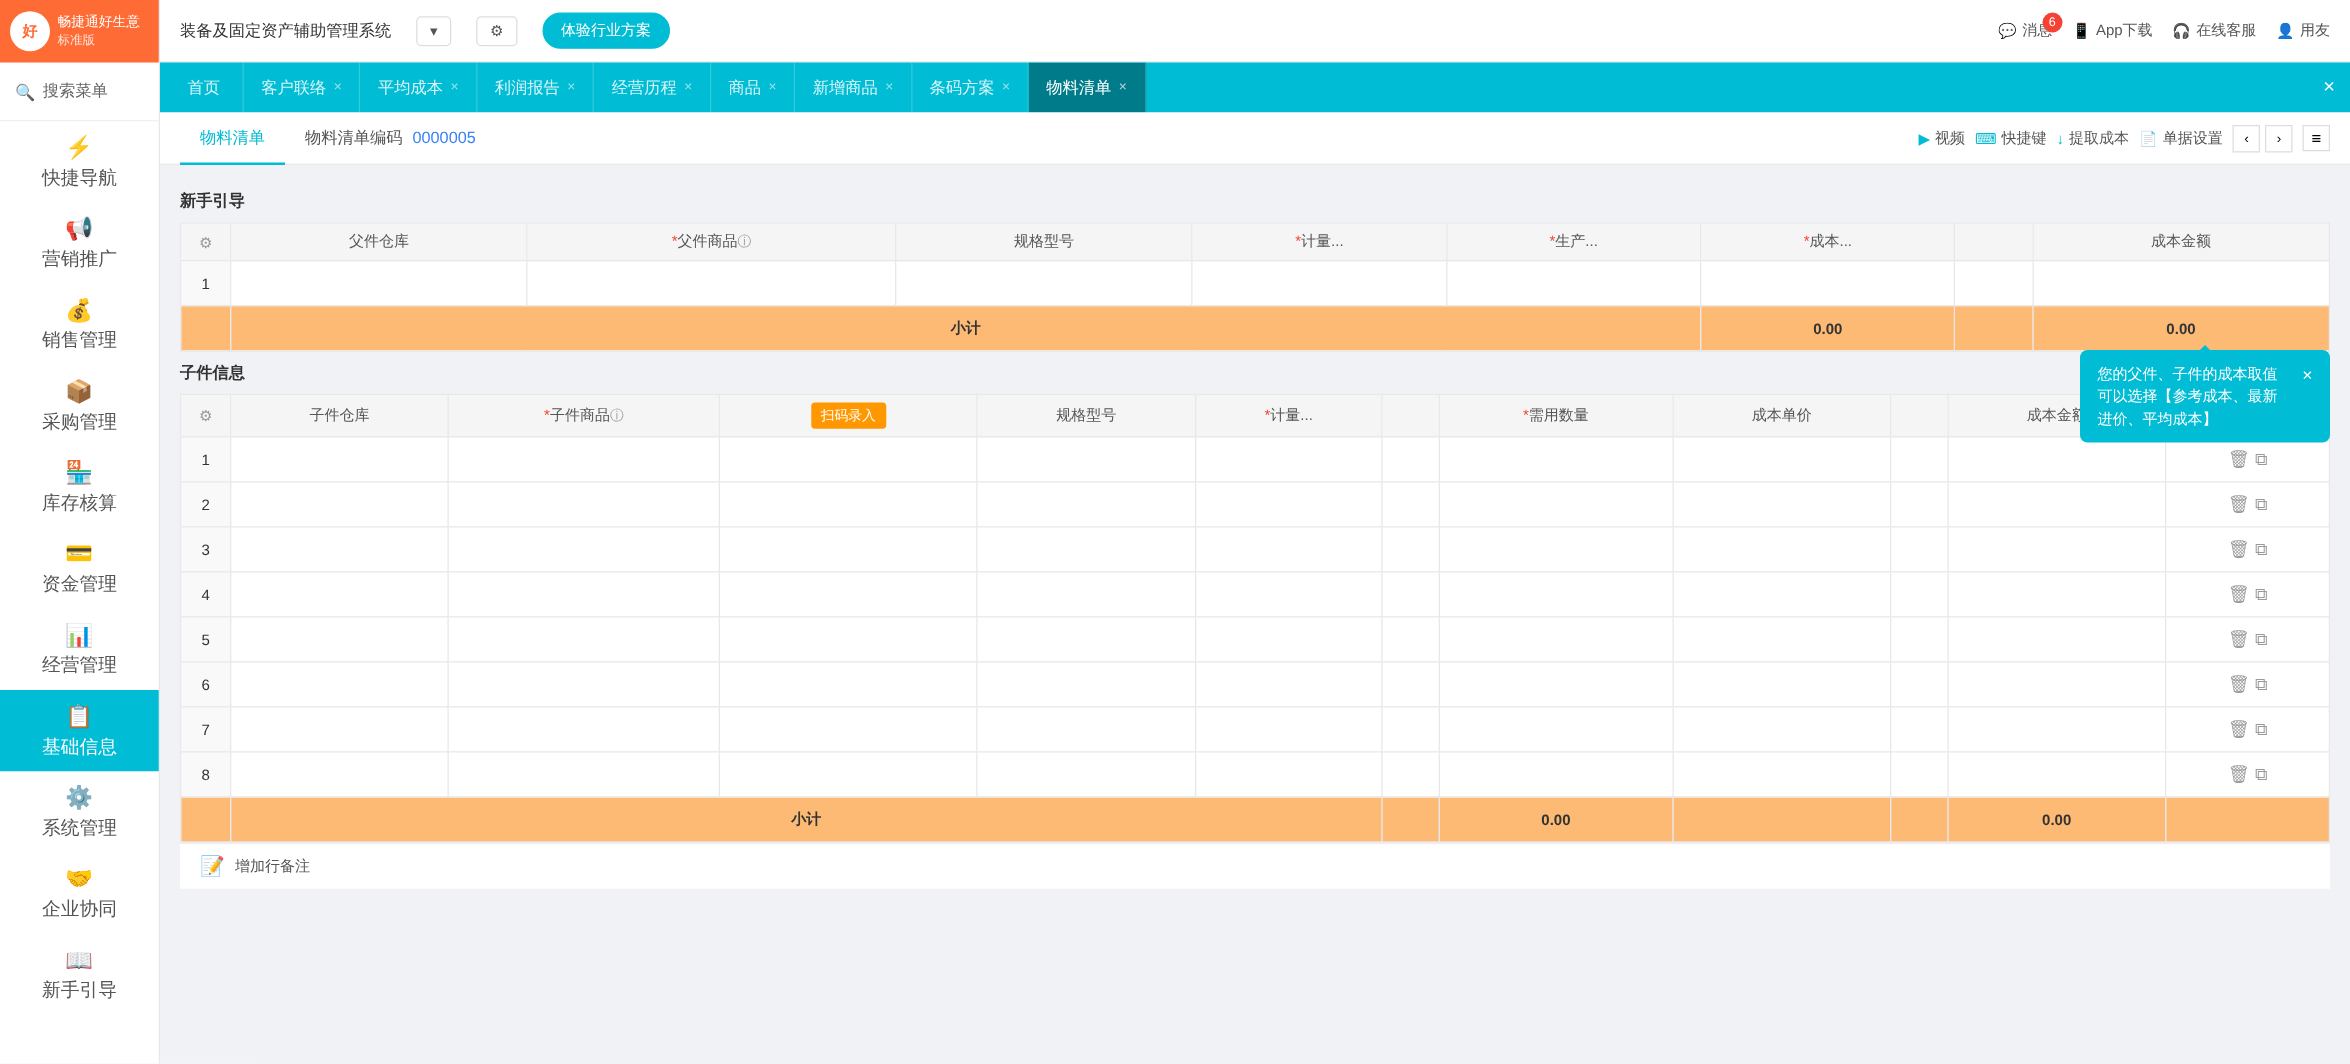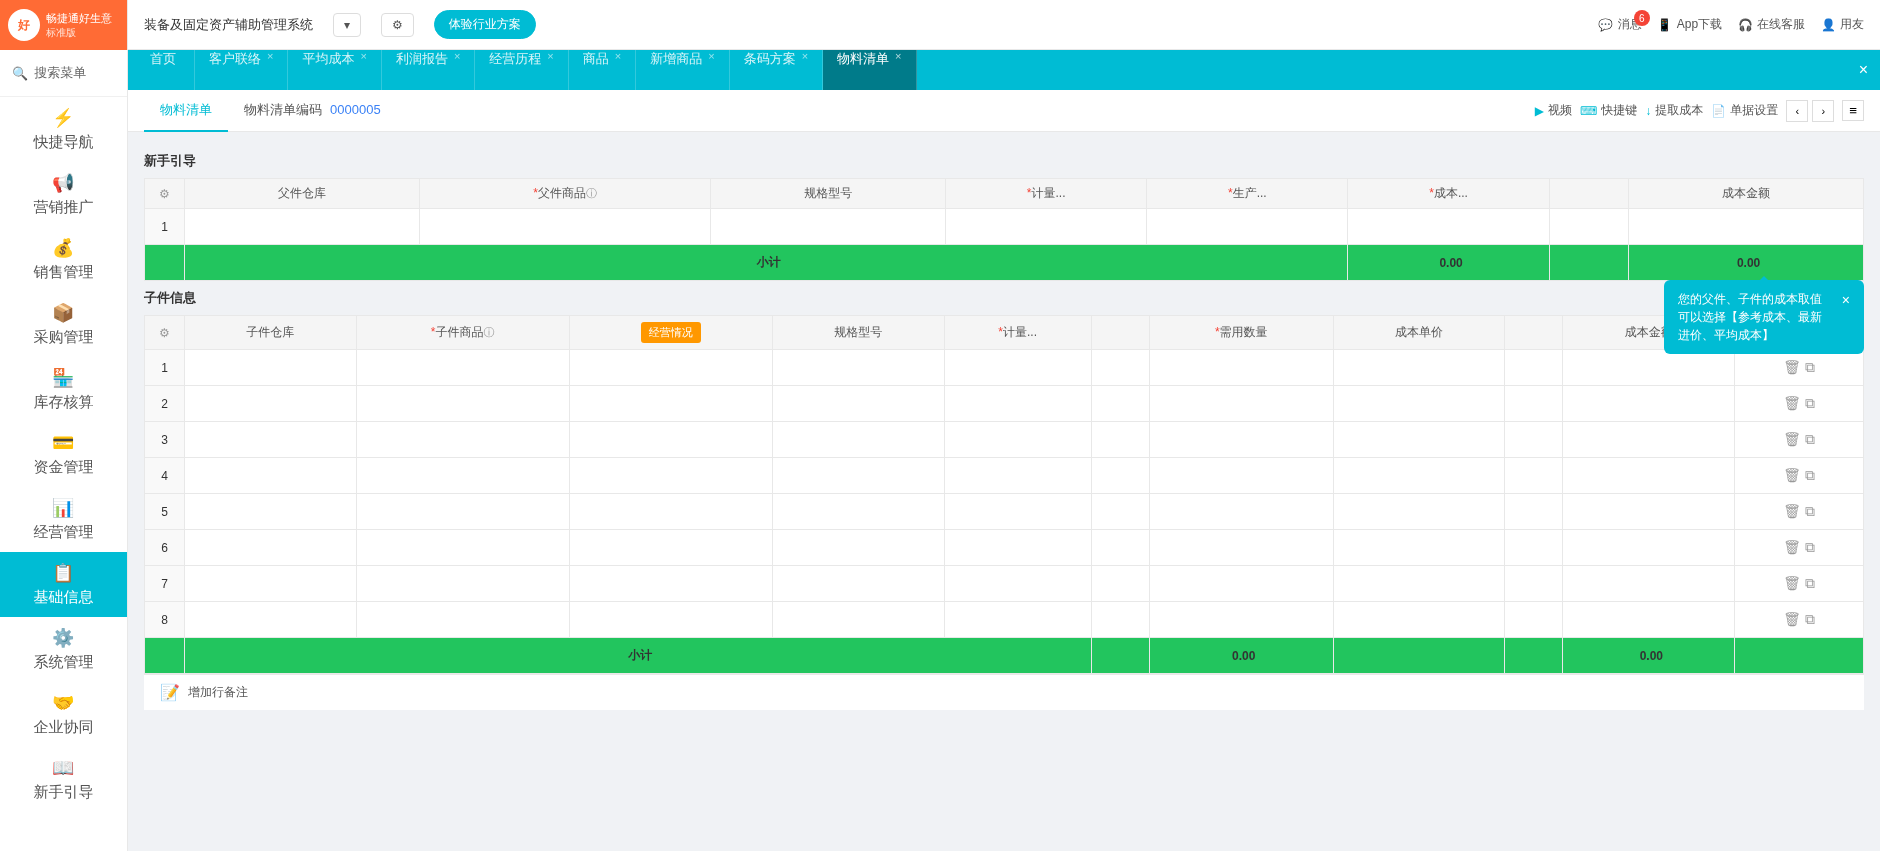--- a/index.html
+++ b/index.html
@@ -100,20 +100,21 @@
     .nav-tabs {
       background: #00bcd4;
       display: flex;
       align-items: center;
       height: 40px;
       padding: 0 4px;
       overflow-x: auto;
     }
     .nav-tab {
       display: flex;
+      align-items: center;
       gap: 6px;
       padding: 0 14px;
       height: 40px;
       color: rgba(255,255,255,0.85);
       cursor: pointer;
       font-size: 13px;
       white-space: nowrap;
       border-right: 1px solid rgba(255,255,255,0.2);
     }
     .nav-tab:first-child { padding: 0 18px; }
@@ -180,23 +181,22 @@
       white-space: nowrap;
     }
     .data-table td {
       border: 1px solid #e8e8e8;
       padding: 6px 8px;
       text-align: center;
       color: #333;
       height: 36px;
     }
     .data-table tr.subtotal td {
-      background: #22c55e;
+      background: #fdba74;
       font-weight: bold;
-      padding-left: 13px;
     }
     .col-num { width: 40px; background: #f9f9f9; color: #999; }
     .col-setting { width: 36px; }
     .settings-icon { color: #999; cursor: pointer; }
 
     .scan-btn {
       background: #ff9800;
       color: #fff;
       border: none;
       padding: 3px 8px;
@@ -483,21 +483,21 @@
       <div class="section-title" style="">子件信息</div>
       <table class="data-table">
         <thead>
           <tr>
             <th class="col-setting">
               <span class="settings-icon">⚙</span>
             </th>
             <th>子件仓库</th>
             <th><span style="color:#f44336;">*</span>子件商品<span style="color:#999;font-size:11px;">ⓘ</span></th>
             <th>
-              <button class="scan-btn">经营情况</button>
+              <button class="scan-btn">扫码录入</button>
             </th>
             <th>规格型号</th>
             <th><span style="color:#f44336;">*</span>计量...</th>
             <th></th>
             <th><span style="color:#f44336;">*</span>需用数量</th>
             <th>成本单价</th>
             <th></th>
             <th>成本金额</th>
             <th>操作</th>
           </tr>

